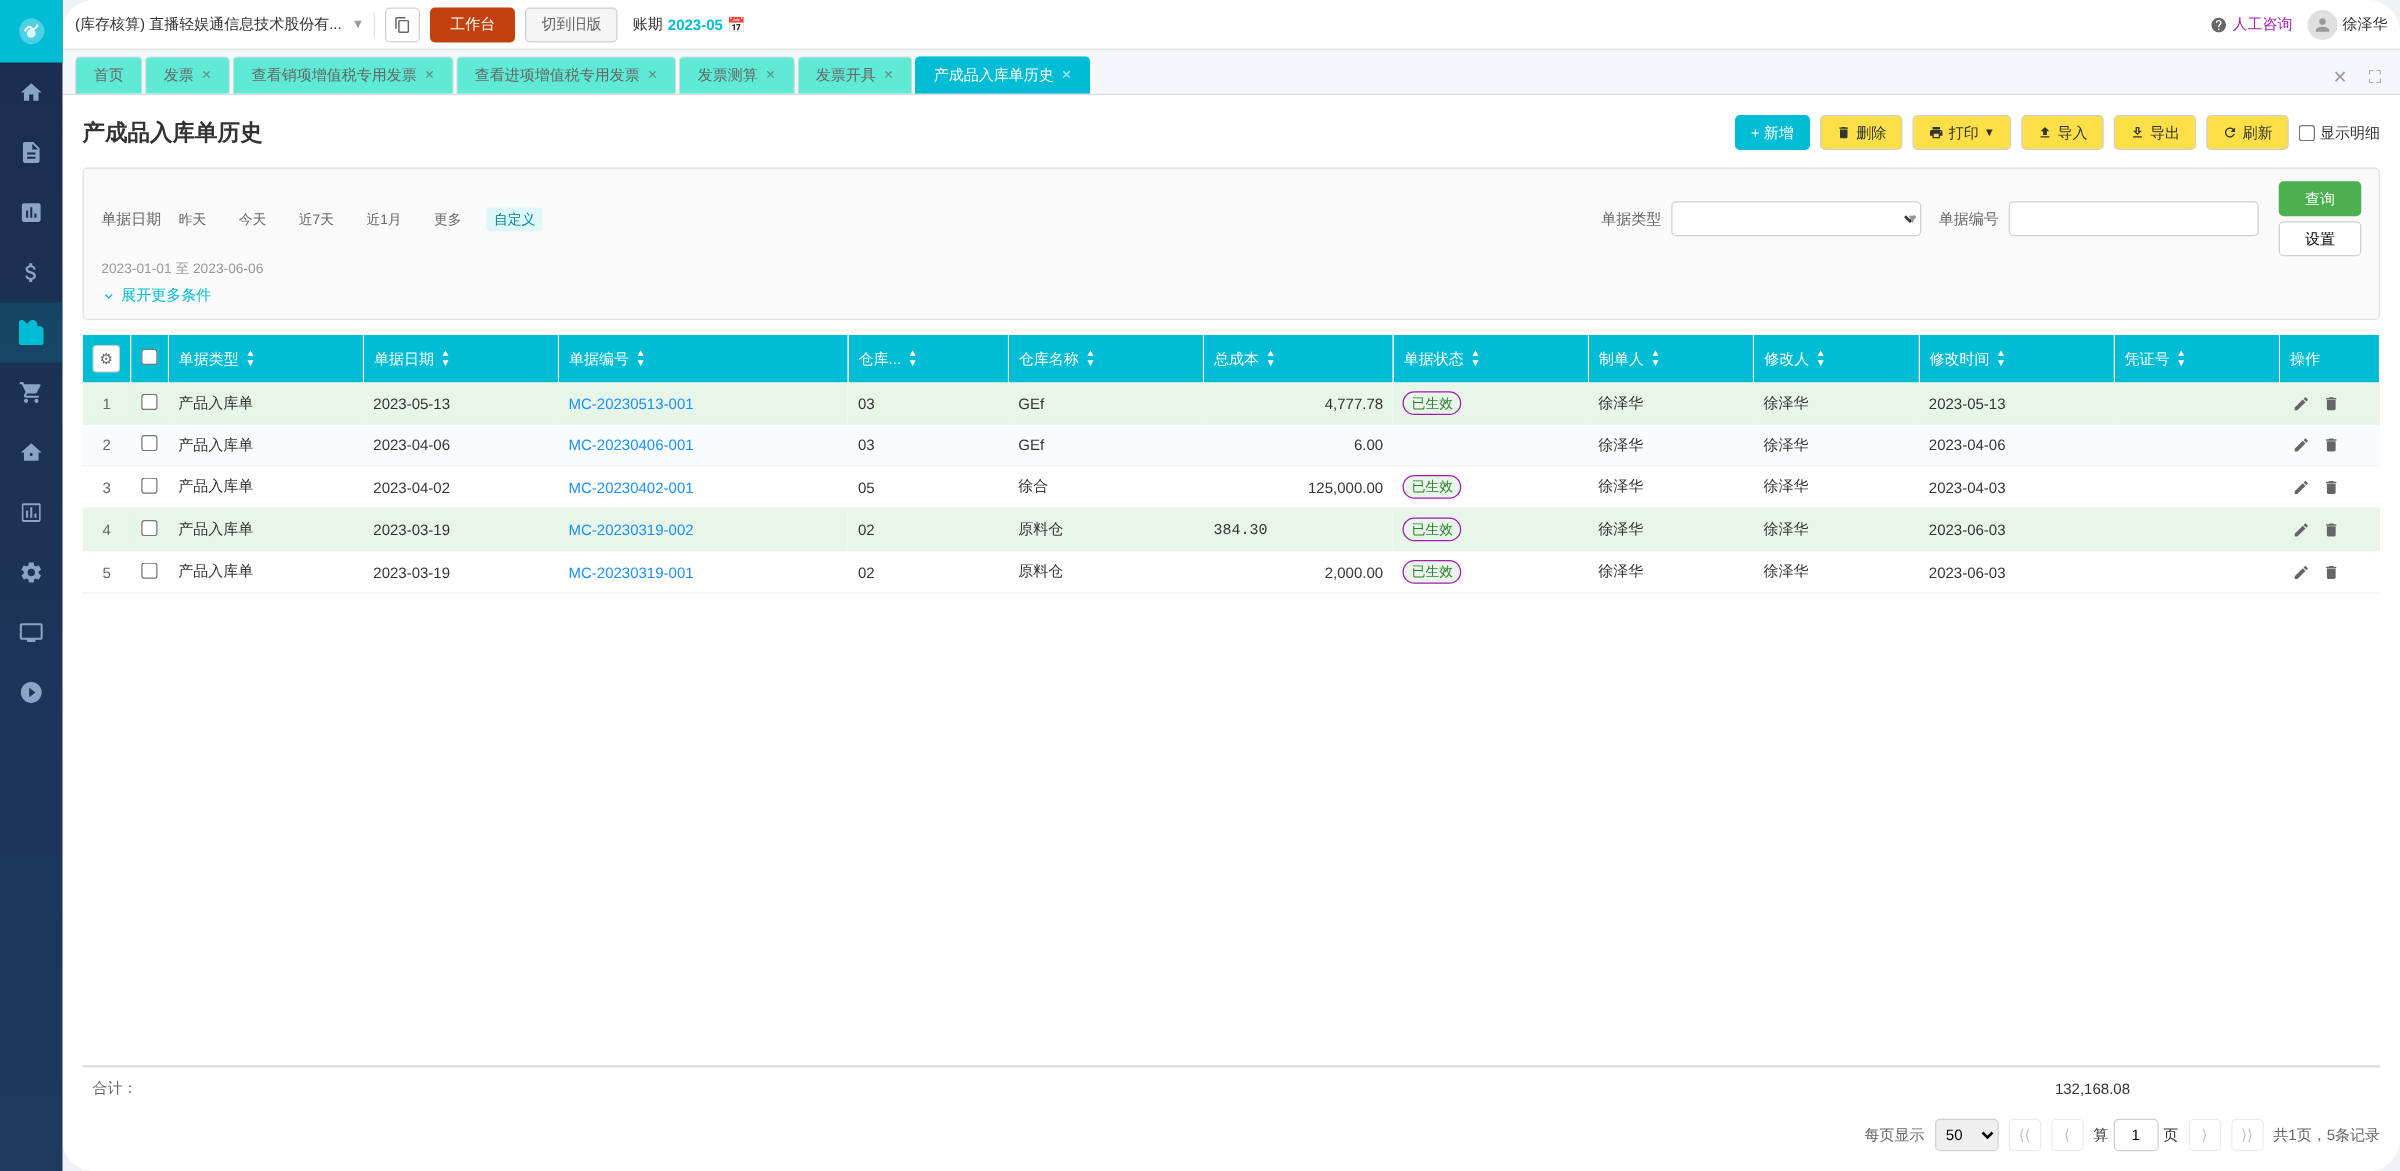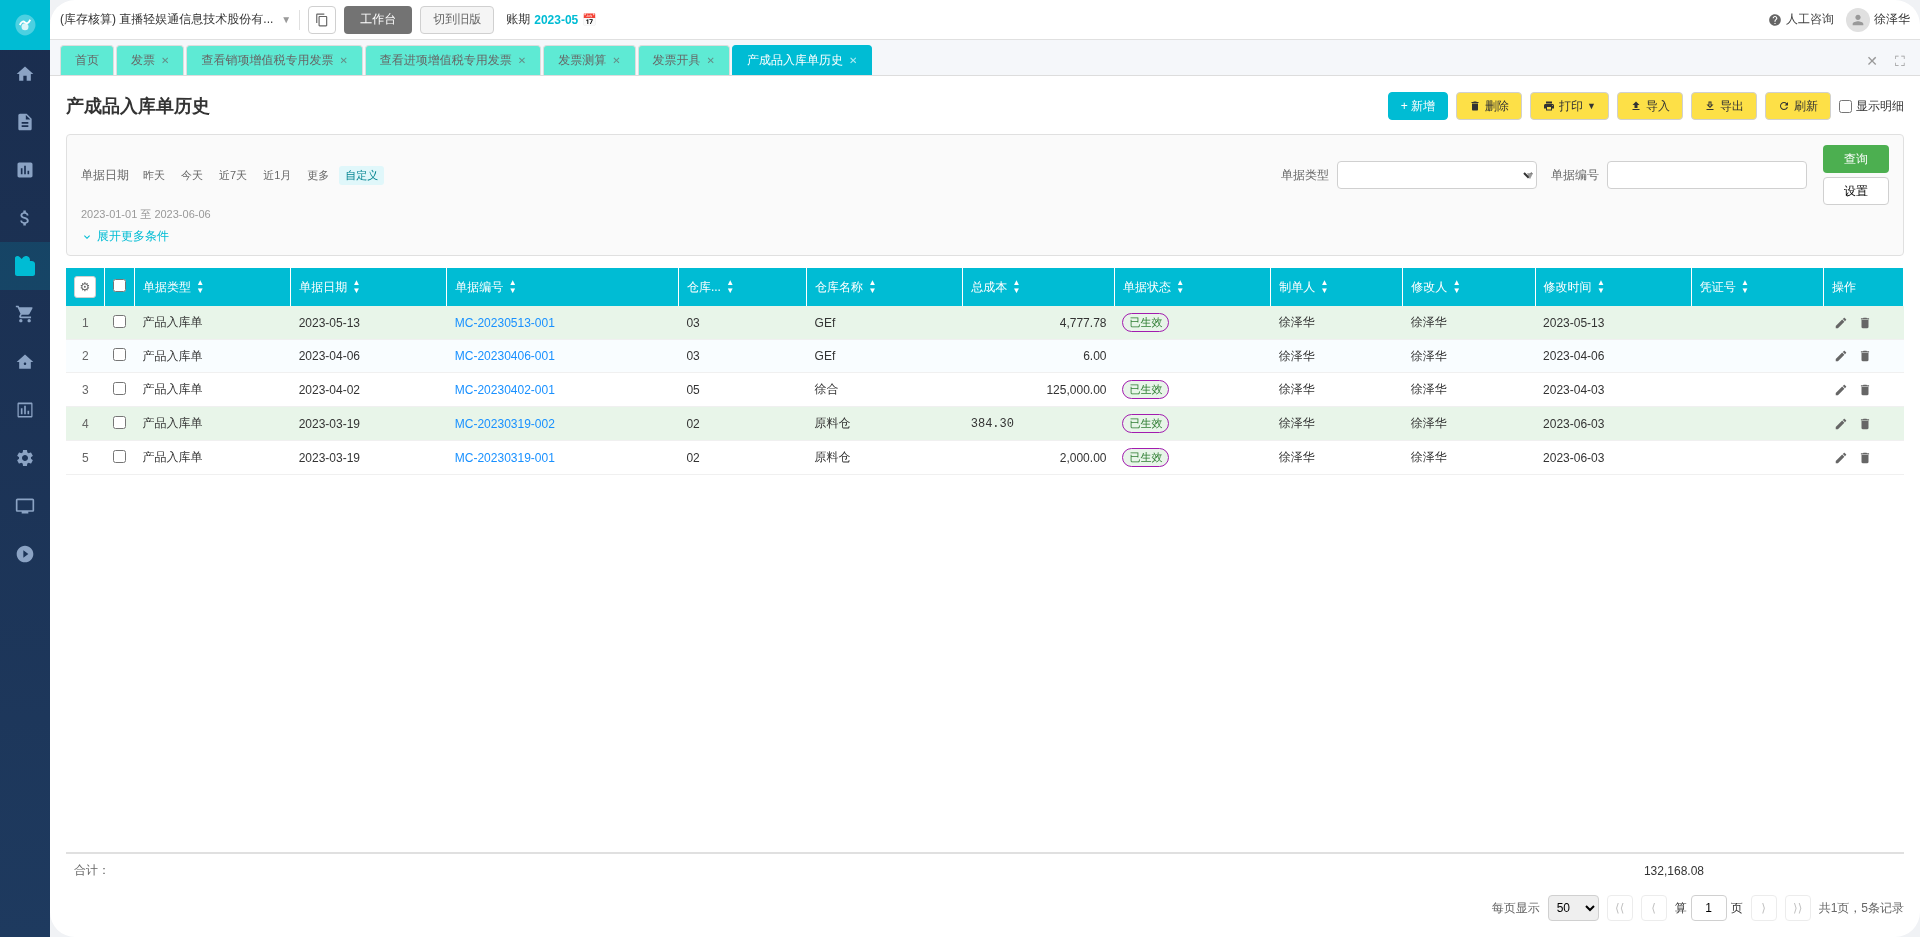--- a/index.html
+++ b/index.html
@@ -14,25 +14,25 @@
     .sidebar-item svg { width: 20px; height: 20px; }
 
     
     .main { flex: 1; display: flex; flex-direction: column; overflow: hidden; border-radius: 25px; }
 
     
     .topbar { height: 40px; background: white; display: flex; align-items: center; padding: 0 10px; border-bottom: 1px solid #e0e0e0; gap: 8px; }
     .topbar-company { font-size: 12px; color: #333; display: flex; align-items: center; gap: 4px; max-width: 220px; white-space: nowrap; overflow: hidden; text-overflow: ellipsis; }
     .topbar-divider { width: 1px; height: 20px; background: #e0e0e0; }
     .topbar-copy-btn { width: 28px; height: 28px; border: 1px solid #d0d0d0; border-radius: 4px; display: flex; align-items: center; justify-content: center; cursor: pointer; background: white; color: #666; }
-    .topbar-workbench-btn { padding: 0 16px; height: 28px; background: #737373; color: white; border: none; border-radius: 4px; cursor: pointer; font-size: 12px; }
+    .topbar-workbench-btn { padding: 0 16px; height: 28px; background: #c2410c; color: white; border: none; border-radius: 4px; cursor: pointer; font-size: 12px; }
     .topbar-history-btn { padding: 0 12px; height: 28px; background: #f5f5f5; border: 1px solid #d0d0d0; border-radius: 4px; cursor: pointer; font-size: 12px; color: #666; }
     .topbar-period { font-size: 12px; color: #333; display: flex; align-items: center; gap: 4px; margin-left: 4px; }
     .topbar-right { margin-left: auto; display: flex; align-items: center; gap: 12px; }
-    .topbar-support { font-size: 12px; color: #404040; display: flex; align-items: center; gap: 4px; cursor: pointer; }
+    .topbar-support { font-size: 12px; color: #a21caf; display: flex; align-items: center; gap: 4px; cursor: pointer; }
     .topbar-user { font-size: 12px; color: #333; display: flex; align-items: center; gap: 4px; cursor: pointer; }
     .user-avatar { width: 24px; height: 24px; border-radius: 50%; background: #e0e0e0; display: flex; align-items: center; justify-content: center; font-size: 10px; color: #666; overflow: hidden; }
 
     
     .tabbar { height: 36px; background: #f5f7fa; display: flex; align-items: flex-end; padding: 0 10px; border-bottom: 1px solid #ddd; gap: 0; overflow-x: auto; }
     .tab { height: 30px; padding: 0 14px; border: 1px solid #ddd; border-bottom: none; border-radius: 4px 4px 0 0; background: #5eead4; cursor: pointer; display: flex; align-items: center; gap: 6px; font-size: 12px; color: #666; white-space: nowrap; margin-right: 2px; }
     .tab.active { background: #00bcd4; color: white; border-color: #00bcd4; }
     .tab .close-icon { font-size: 10px; line-height: 1; cursor: pointer; opacity: 0.7; }
     .tab.active .close-icon { color: white; }
     .tabbar-right { margin-left: auto; display: flex; align-items: center; gap: 8px; padding-bottom: 4px; }
@@ -46,21 +46,21 @@
     .page-title { font-size: 18px; font-weight: bold; color: #333; }
     .page-actions { display: flex; align-items: center; gap: 8px; }
     .btn { padding: 0 12px; height: 28px; border: 1px solid #d0d0d0; border-radius: 4px; background: #fde047; cursor: pointer; font-size: 12px; color: #333; display: flex; align-items: center; gap: 4px; }
     .btn-primary { background: #00bcd4; color: white; border-color: #00bcd4; }
 
     
     .filter-area { border: 1px solid #e0e0e0; border-radius: 4px; padding: 10px 14px; margin-bottom: 12px; background: #fafafa; }
     .filter-row { display: flex; align-items: center; gap: 16px; flex-wrap: wrap; }
     .filter-group { display: flex; align-items: center; gap: 8px; }
     .filter-label { font-size: 12px; color: #666; white-space: nowrap; }
-    .filter-shortcut { display: flex; gap: 4px; }
+    .filter-shortcut { display: flex; gap: 14px; }
     .filter-shortcut-btn { padding: 2px 6px; font-size: 11px; color: #666; cursor: pointer; }
     .filter-shortcut-btn.custom { background: #e0f7fa; color: #00838f; border-radius: 3px; padding: 2px 6px; }
     .filter-date-range { font-size: 11px; color: #999; margin-top: 2px; }
     .filter-select { height: 28px; border: 1px solid #d0d0d0; border-radius: 4px; padding: 0 8px; font-size: 12px; color: #333; background: white; min-width: 200px; }
     .filter-input { height: 28px; border: 1px solid #d0d0d0; border-radius: 4px; padding: 0 8px; font-size: 12px; color: #333; background: white; min-width: 200px; }
     .expand-btn { display: flex; align-items: center; gap: 4px; font-size: 12px; color: #00bcd4; cursor: pointer; margin-top: 6px; text-align: center; }
     .btn-query { padding: 0 20px; height: 28px; background: #4caf50; color: white; border: none; border-radius: 4px; cursor: pointer; font-size: 12px; }
     .btn-reset { padding: 0 20px; height: 28px; background: white; border: 1px solid #d0d0d0; border-radius: 4px; cursor: pointer; font-size: 12px; }
 
     

